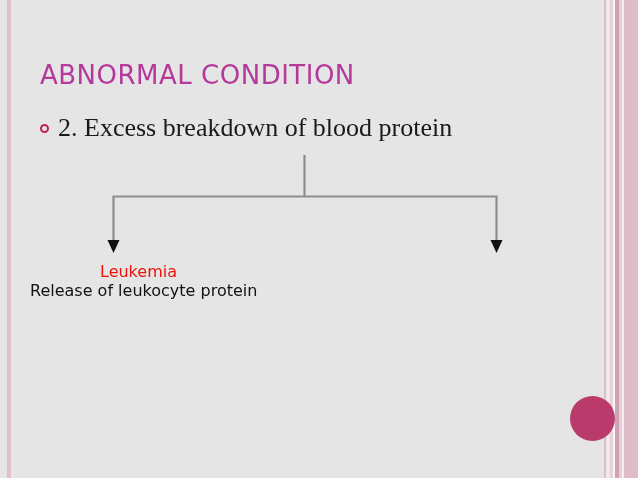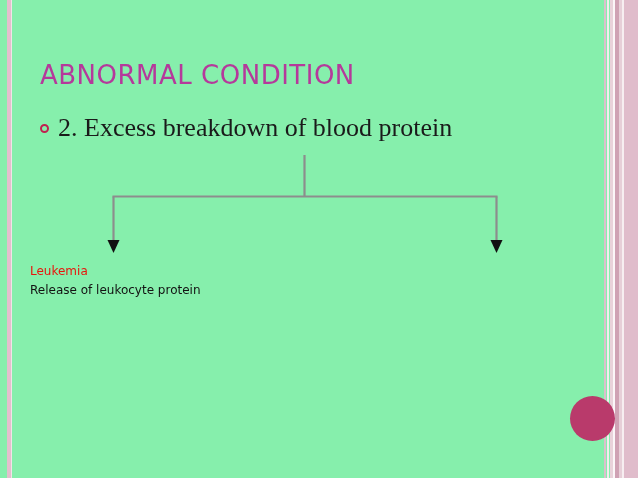--- a/index.html
+++ b/index.html
@@ -5,21 +5,21 @@
   * { margin:0; padding:0; box-sizing:border-box; }
   html, body {
     width:638px; height:478px;
     background:#ffffff;
     font-family:"Liberation Sans", sans-serif;
     overflow:hidden;
   }
   #slide {
     position:relative;
     width:638px; height:478px;
-    background:#86efac;
+    background:#e5e5e5;
   }
 
   
   .stripe { position:absolute; top:0; height:478px; }
 
   .stripe-left-a  { left:7px;   width:4px; background:#e3bfcd; }
   .stripe-left-b  { left:11px;  width:1px; background:#f3e2e8; }
 
   .stripe-r1 { left:604px; width:2px;  background:#dcc0cc; }
   .stripe-r2 { left:607px; width:2px;  background:#f5ebef; }
@@ -79,23 +79,23 @@
     position:absolute;
     left:0; top:0;
     width:638px; height:478px;
     pointer-events:none;
   }
 
   
   .branch-label {
     position:absolute;
     font-family:"DejaVu Sans", sans-serif;
-    font-size:12px;
+    font-size:16px;
     line-height:19px;
-    text-align:left;
+    text-align:center;
     white-space:nowrap;
   }
   .branch-head {
     color:#e8140c;
     font-weight:400;
   }
   .branch-body {
     color:#121212;
     font-weight:400;
   }

